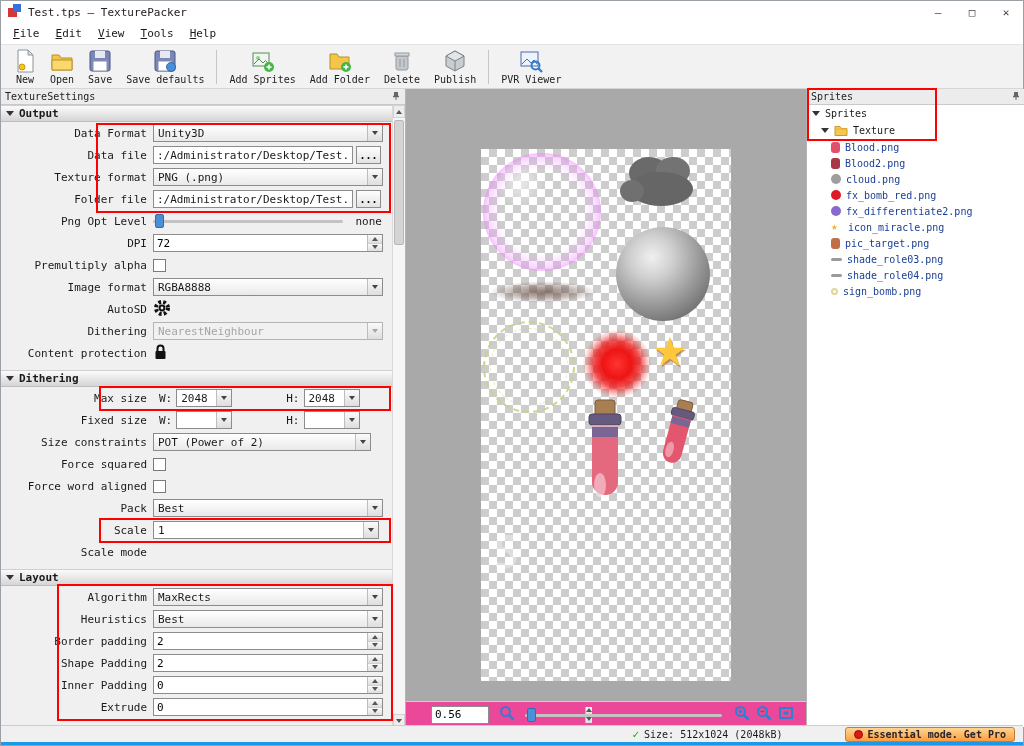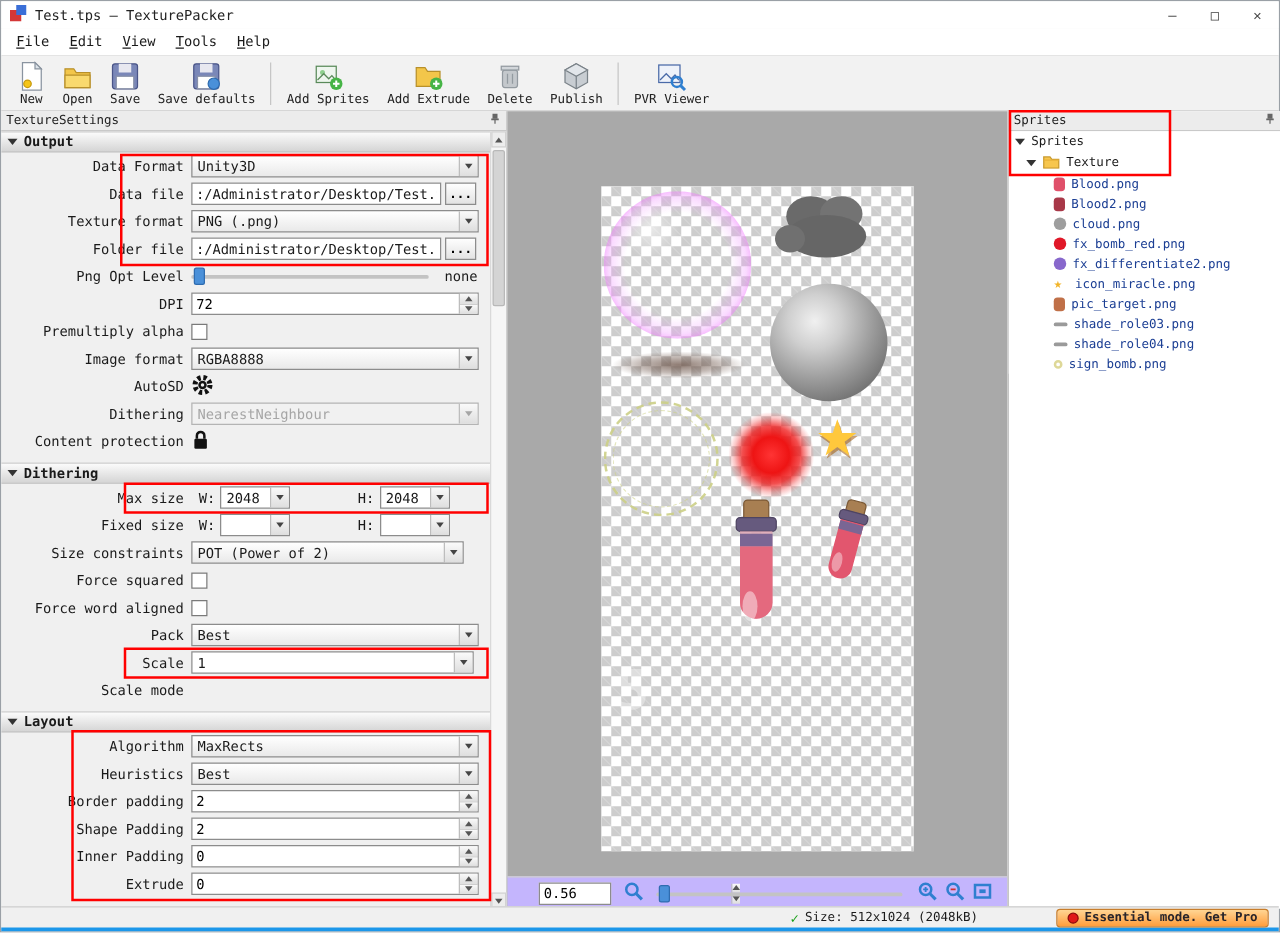--- a/index.html
+++ b/index.html
@@ -89,31 +89,31 @@
     background:radial-gradient(ellipse at center, rgba(105,80,68,.75) 0%, rgba(105,80,68,.4) 40%, rgba(105,80,68,0) 70%); }
   .sp-ring { left:2px; top:172px; width:92px; height:92px; border-radius:50%; border:2px dashed rgba(205,208,135,.9); }
   .sp-ring::after { content:""; position:absolute; inset:5px; border-radius:50%; border:1px dashed rgba(205,208,135,.55); }
   .sp-redball { left:102px; top:181px; width:68px; height:68px;
     background:radial-gradient(circle, #ff3434 0%, #ee1414 30%, rgba(238,20,20,.75) 48%, rgba(238,20,20,.25) 62%, rgba(238,20,20,0) 72%); }
   .sp-star { left:172px; top:170px; font-size:56px; line-height:1; color:#ffc83c; text-shadow:1px 2px 0 rgba(160,90,10,.55); }
   .sp-tube-big { left:88px; top:250px; }
   .sp-tube-small { left:171px; top:250px; transform:rotate(15deg); }
   .sp-watermark { left:12px; top:378px; font-size:44px; font-weight:bold; color:rgba(255,255,255,.35); }
 
-  .zoom-bar { position:absolute; left:0; right:0; bottom:0; height:26px; background:#c4b5fd; border-top:1px solid #cfcfcf; display:flex; align-items:center; gap:10px; padding:0 12px 0 25px; }
+  .zoom-bar { position:absolute; left:0; right:0; bottom:0; height:26px; background:#ec4899; border-top:1px solid #cfcfcf; display:flex; align-items:center; gap:10px; padding:0 12px 0 25px; }
   .zoom-bar .spin { width:58px; }
   .zoom-icons-right { margin-left:2px; display:flex; gap:6px; }
 
   
   .sprites-panel { position:absolute; left:805px; top:88px; width:219px; height:638px; background:#fff; border-left:1px solid #b4b4b4; }
   .tree { background:#fff; font-size:10px; }
   .tree-row { height:17px; display:flex; align-items:center; gap:5px; }
   .tree-root { padding-left:5px; }
   .tree-folder { padding-left:14px;text-align:right; }
-  .tree-item { height:16px; padding-left:36px; color:#1c3f94; }
+  .tree-item { height:16px; padding-left:24px; color:#1c3f94; }
   .tree-tri { width:0; height:0; border-left:4px solid transparent; border-right:4px solid transparent; border-top:5px solid #333; flex-shrink:0; }
   .tree-icon { flex-shrink:0; }
   .tree-icon[data-shape="circle"] { width:10px; height:10px; border-radius:50%; background:var(--c); }
   .tree-icon[data-shape="blob"]   { width:9px;  height:11px; border-radius:3px; background:var(--c); }
   .tree-icon[data-shape="ring"]   { width:7px;  height:7px;  border-radius:50%; border:2px solid var(--c); }
   .tree-icon[data-shape="dash"]   { width:11px; height:3px;  border-radius:2px; background:var(--c); }
   .tree-icon[data-shape="star"]   { width:12px; height:12px; }
   .tree-icon[data-shape="star"]::before { content:"★"; color:var(--c); font-size:11px; line-height:12px; display:block; }
 
   
@@ -209,21 +209,21 @@
       <span class="tb-label">Add Sprites</span>
     </div>
     <div class="tb-btn">
       <span class="tb-icon">
         <svg width="24" height="24">
             <path d="M2 5 h7 l2 3 h10 v12 H2 z" fill="#f3c64a" stroke="#b8902a"></path>
             <circle cx="18" cy="18" r="5" fill="#46b446"></circle>
             <path d="M18 15.4 v5.2 M15.4 18 h5.2" stroke="#fff" stroke-width="1.6"></path>
           </svg>
       </span>
-      <span class="tb-label">Add Extrude</span>
+      <span class="tb-label">Add Folder</span>
     </div>
     <div class="tb-btn">
       <span class="tb-icon">
         <svg width="20" height="24">
             <rect x="4" y="7" width="12" height="14" rx="2" fill="#c4c8cc" stroke="#939aa0"></rect>
             <rect x="3" y="4" width="14" height="3" fill="#d2d6da" stroke="#939aa0"></rect>
             <line x1="8" y1="10" x2="8" y2="18" stroke="#939aa0"></line>
             <line x1="12" y1="10" x2="12" y2="18" stroke="#939aa0"></line>
           </svg>
       </span>

